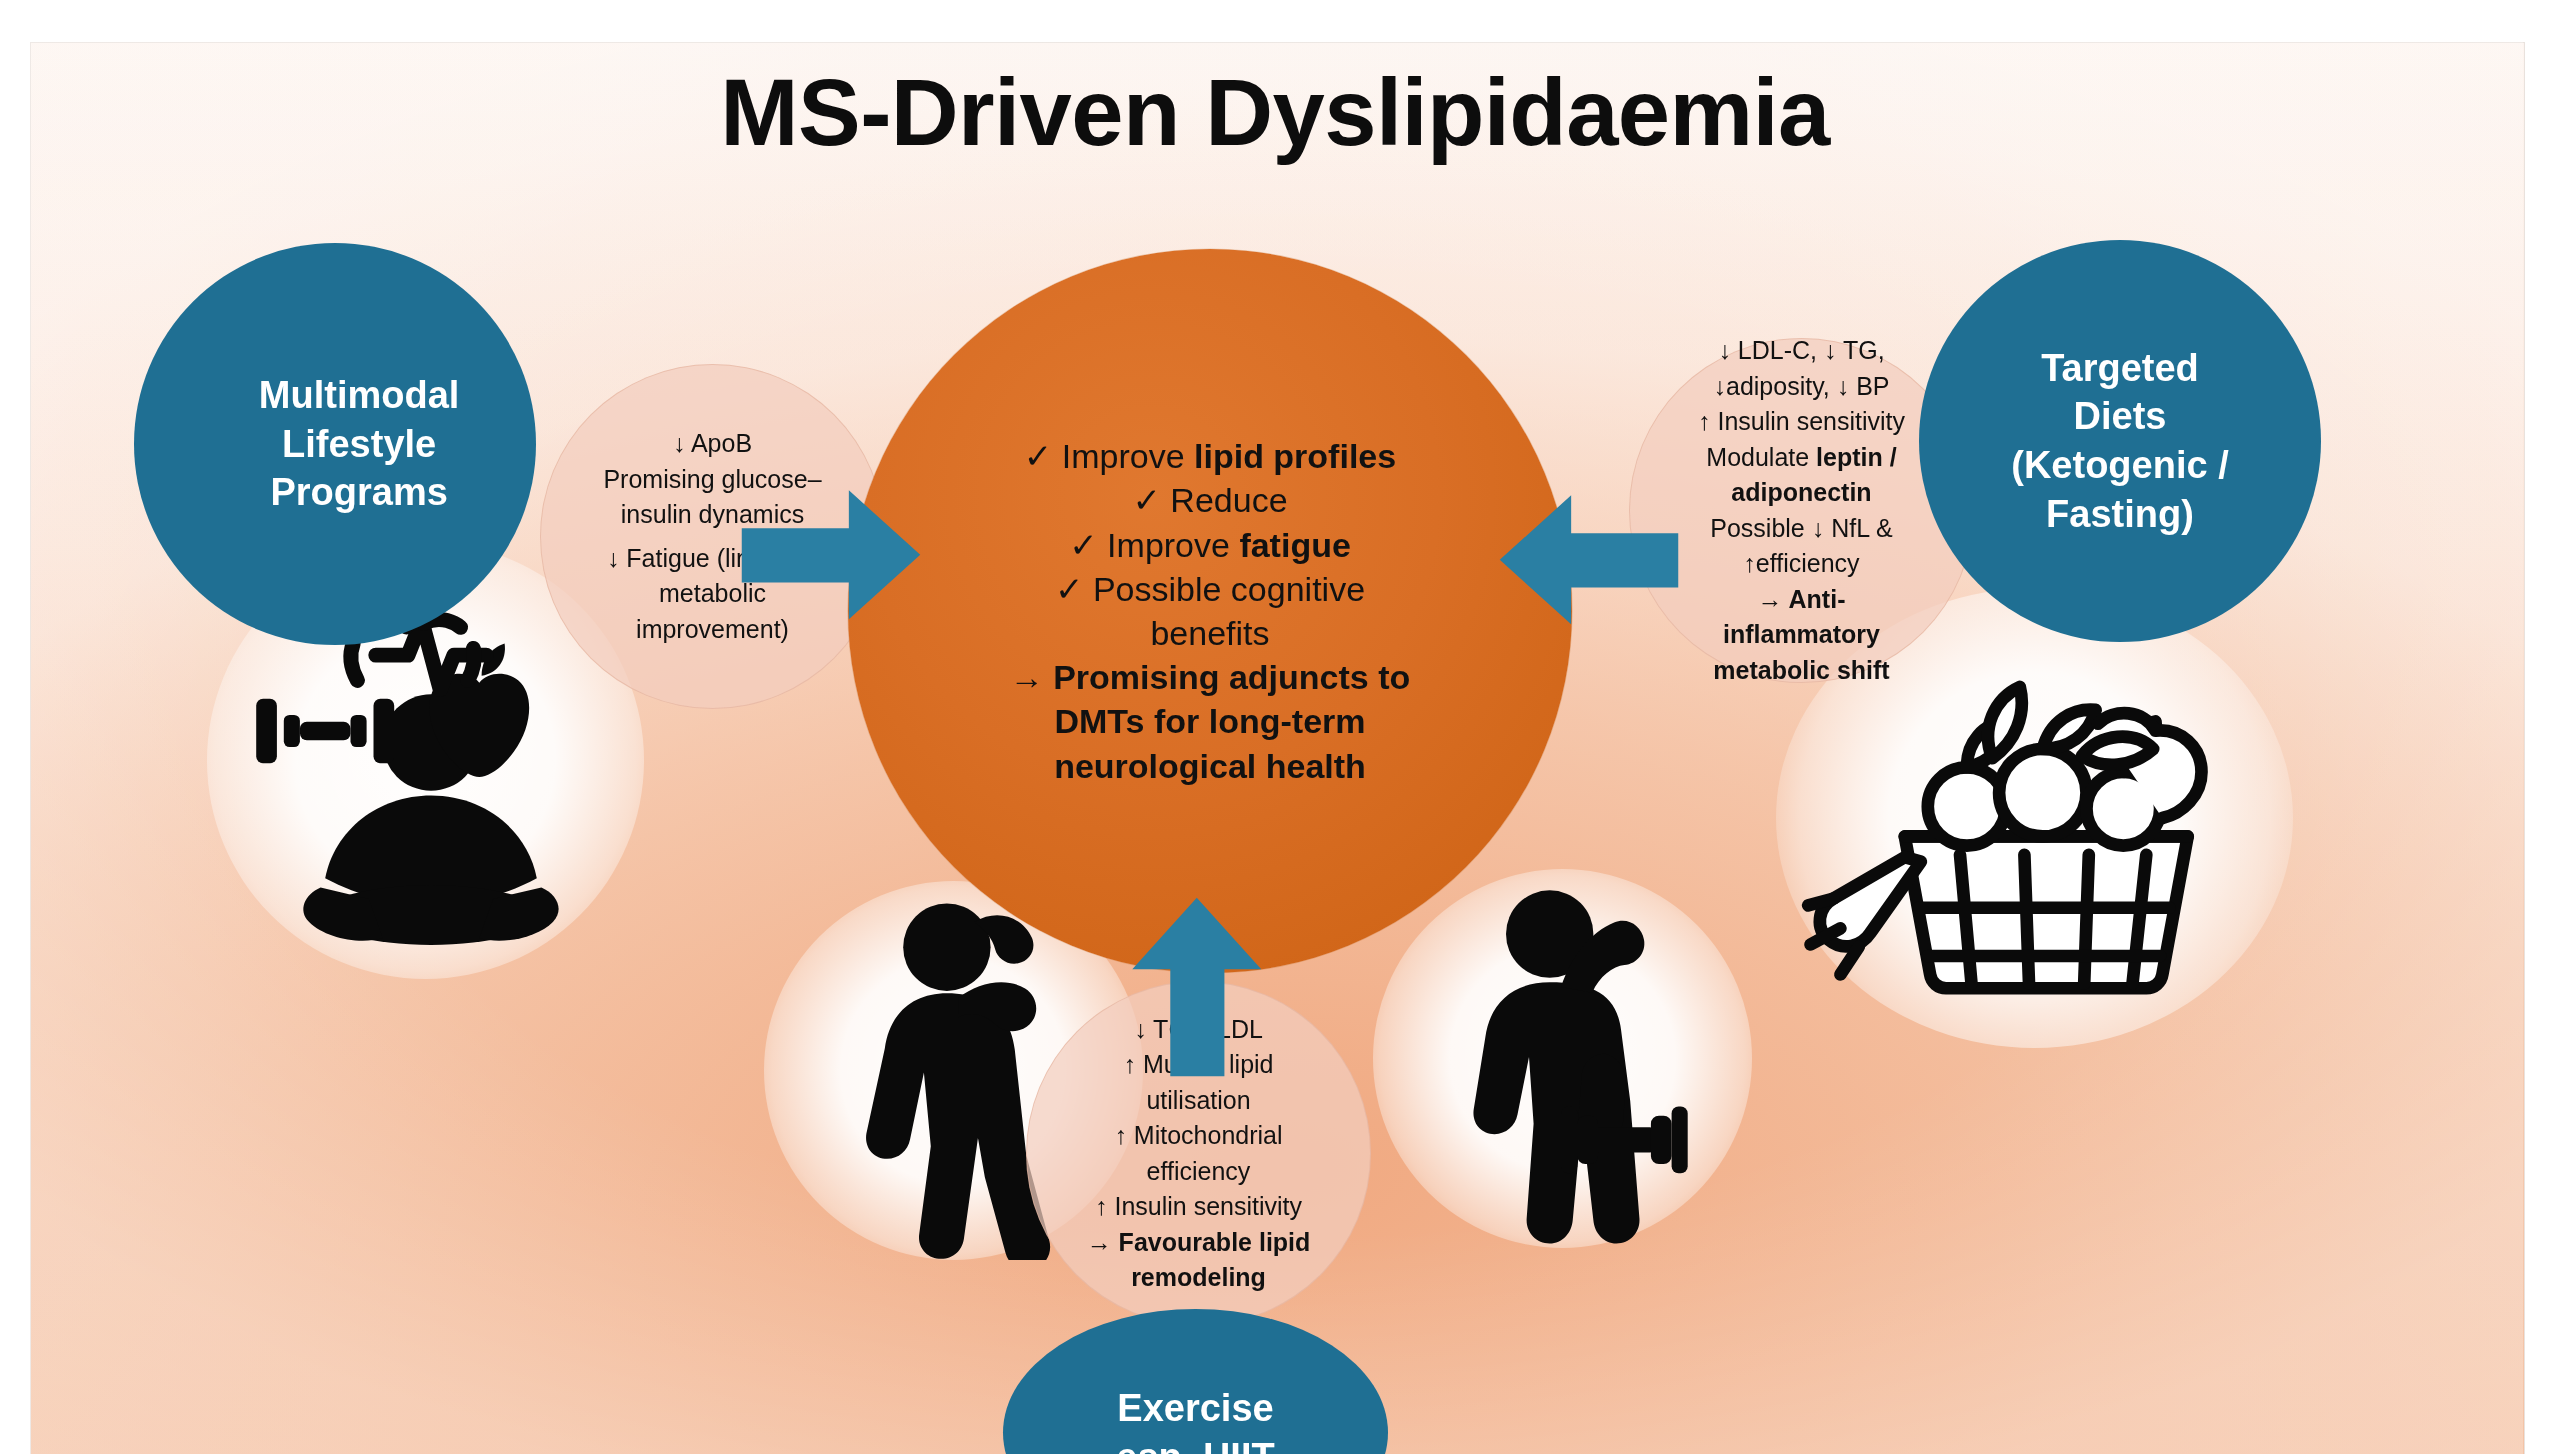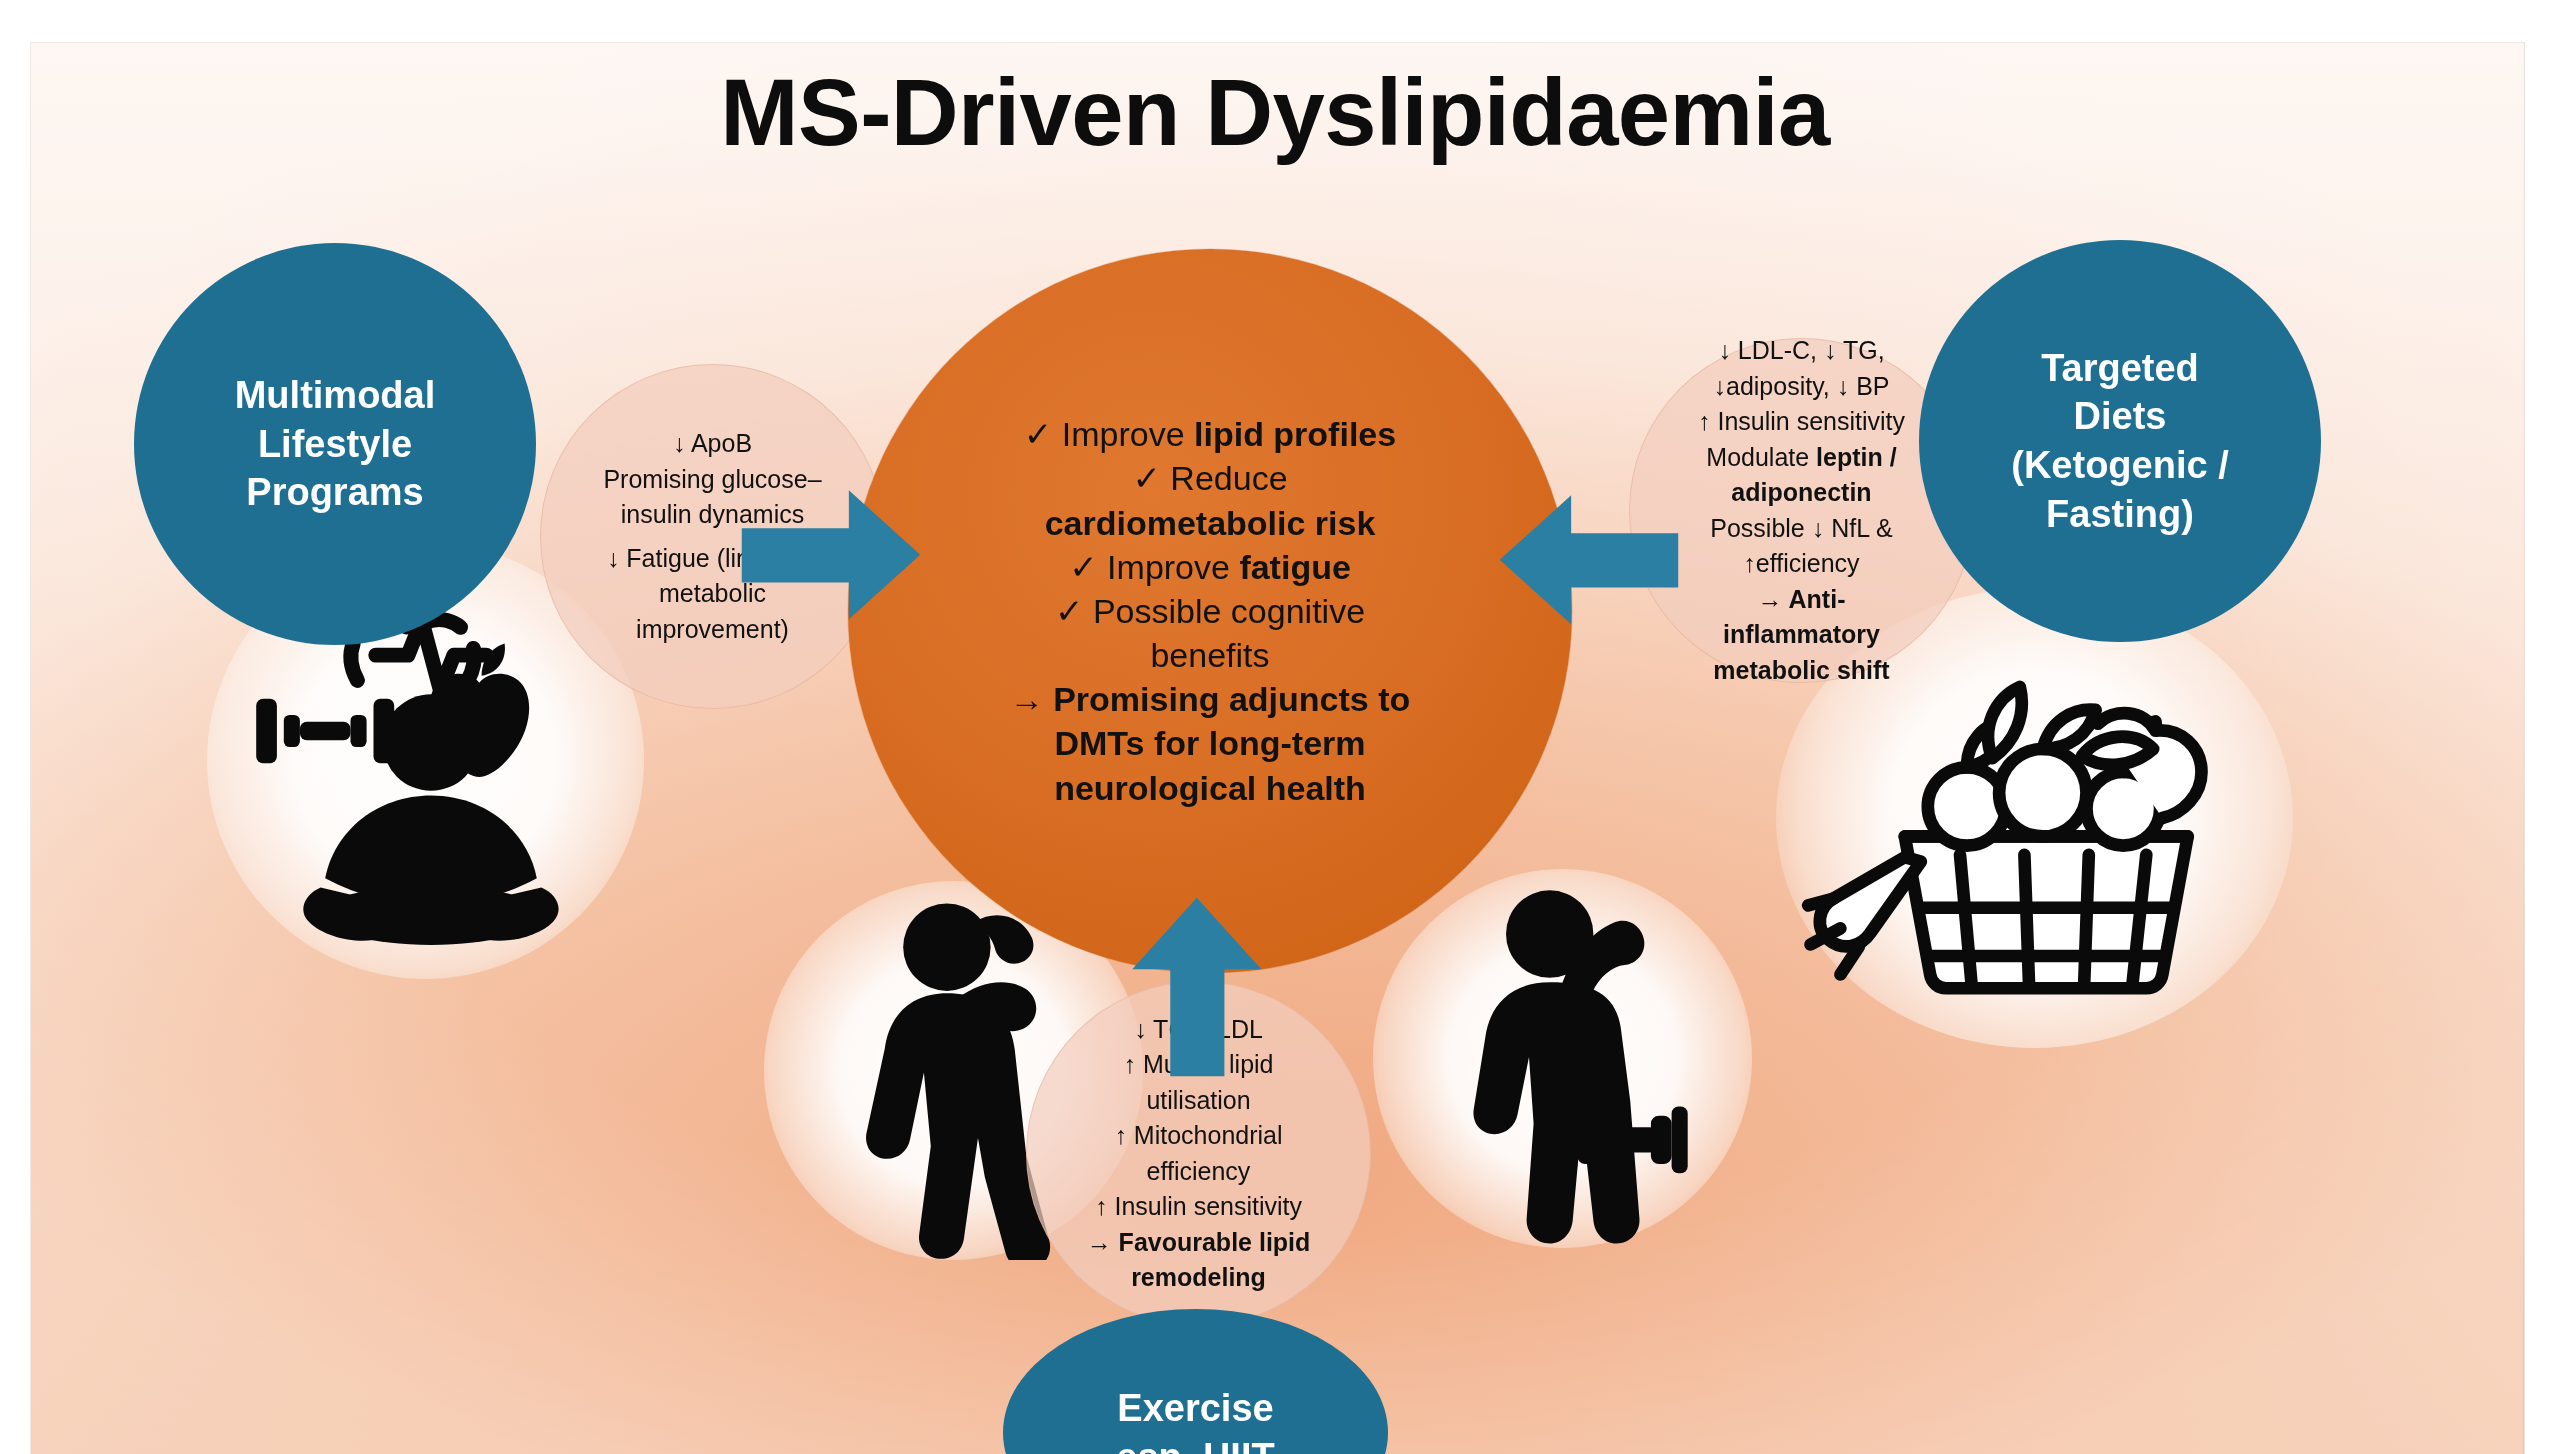--- a/index.html
+++ b/index.html
@@ -71,20 +71,21 @@
     color: #ffffff;
     font-weight: bold;
     line-height: 1.28;
   }
   #driver-lifestyle {
     left: 134px;
     top: 207px;
     width: 402px;
     height: 402px;
     font-size: 38px;
+    justify-content: flex-end;
   }
   #driver-diets {
     left: 1919px;
     top: 204px;
     width: 402px;
     height: 402px;
     font-size: 38px;
   }
   #driver-exercise {
     left: 1003px;
@@ -298,21 +299,20 @@
       <div>↑ Insulin sensitivity</div>
       <div class="bold">→ Favourable lipid</div>
       <div class="bold">remodeling</div>
     </div>
   </div>
 
   <div id="core">
     <div id="core-text">
       <div class="line"><span>✓ Improve </span><span class="bold">lipid profiles</span></div>
       <div class="line">✓ Reduce</div>
-      <div class="line bold">cardiometabolic risk</div>
       <div class="line"><span>✓ Improve </span><span class="bold">fatigue</span></div>
       <div class="line">✓ Possible cognitive</div>
       <div class="line">benefits</div>
       <div class="line bold">→ Promising adjuncts to</div>
       <div class="line bold">DMTs for long-term</div>
       <div class="line bold">neurological health</div>
     </div>
   </div>
 
   <svg class="arrow" style="left:736px; top:437px;" width="190" height="167" viewBox="0 0 330 290">

